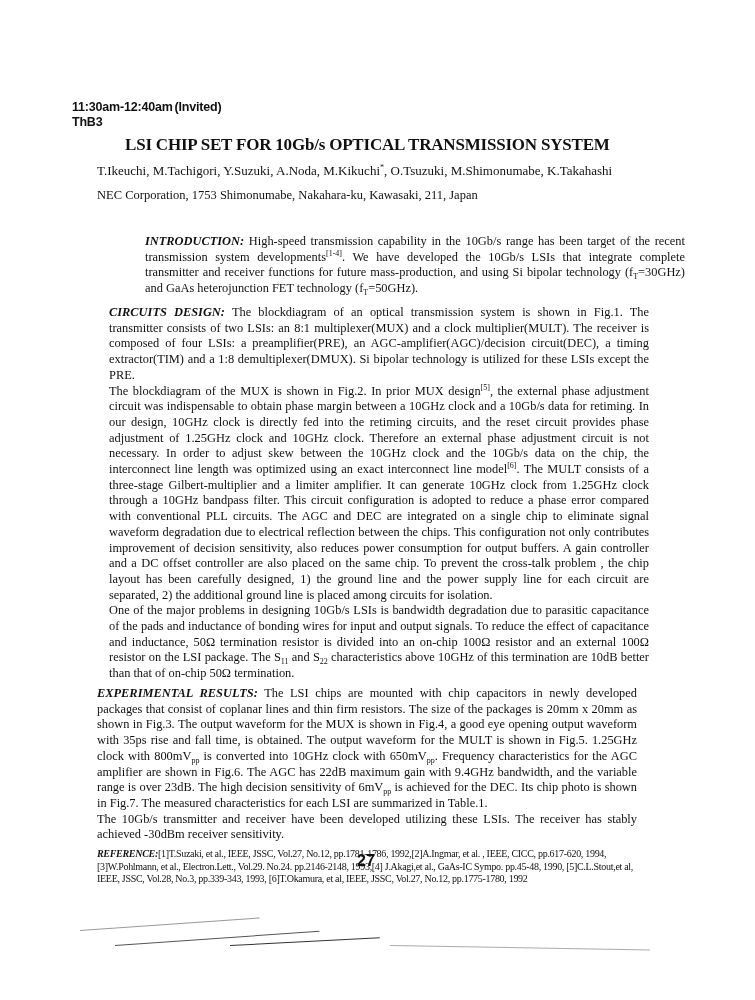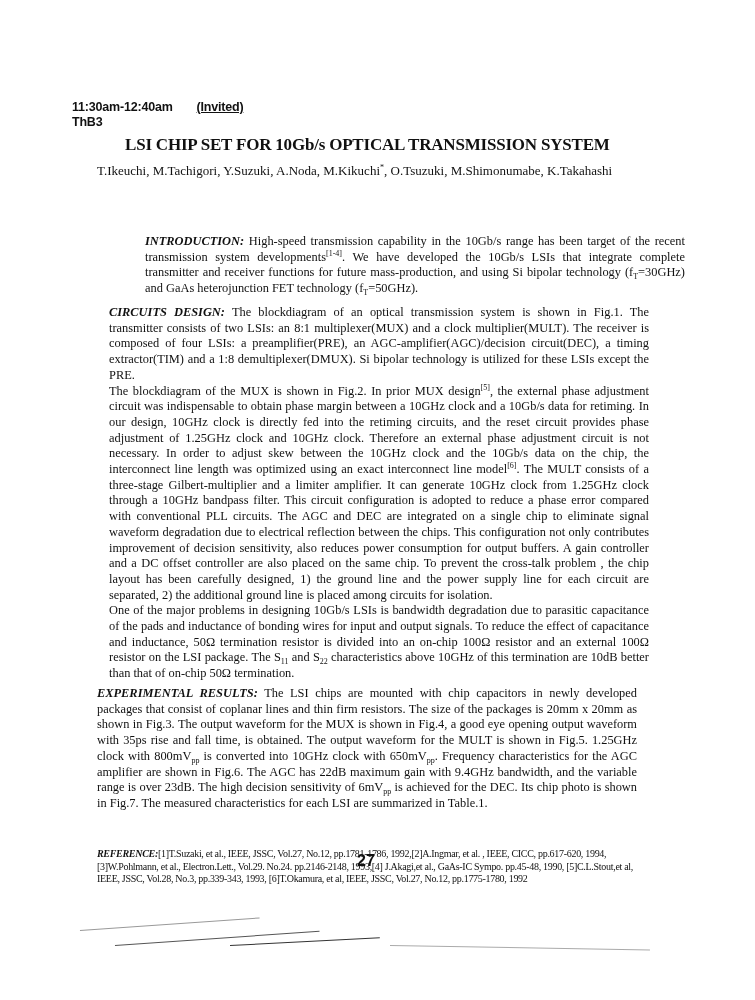--- a/index.html
+++ b/index.html
@@ -1,21 +1,21 @@
 <!DOCTYPE html>
 <html><head>
   <meta charset="utf-8">
   <style>
     html, body { margin: 0; padding: 0; }
     body {
       width: 755px; height: 1000px; background: #ffffff; position: relative; overflow: hidden;
       color: #111; font-family: "Liberation Serif", "DejaVu Serif", serif;
     }
     .session { position: absolute; left: 72px; top: 100px; font-family: "Liberation Sans", sans-serif; font-weight: bold; font-size: 12.5px; line-height: 15px; letter-spacing: -0.2px; }
-    .session .inv { margin-left: 24px; text-decoration: underline; }
+    .session .inv { margin-left: 2px; }
     .title { position: absolute; left: 97px; top: 135px; font-weight: bold; font-size: 17px; letter-spacing: -0.2px; white-space: nowrap; margin-left: 28px; }
     .authors { position: absolute; left: 97px; top: 163px; font-size: 13px; white-space: nowrap; }
     .affil { position: absolute; left: 97px; top: 188px; font-size: 12.5px; line-height: 15px; white-space: nowrap; }
     .sec { position: absolute; left: 97px; width: 540px; font-size: 12.4px; line-height: 15.7px; text-align: justify; }
     .sec p { margin: 0; }
     .head { font-weight: bold; font-style: italic; }
     sup, sub { font-size: 8px; line-height: 0; }
     .refs { position: absolute; left: 97px; top: 848px; width: 540px; font-size: 10px; line-height: 12.5px; letter-spacing: -0.3px; }
     .pagenum { position: absolute; left: 357px; top: 852px; font-family: "Liberation Sans", sans-serif; font-size: 16px; font-weight: bold; }
     .scan { position: absolute; height: 1px; background: #555; transform-origin: left center; }
@@ -26,34 +26,36 @@
 <div class="session">
   <div><span>11:30am-12:40am</span><span class="inv">(Invited)</span></div>
   <div>ThB3</div>
 </div>
 
 <div class="title">LSI CHIP SET FOR 10Gb/s OPTICAL TRANSMISSION SYSTEM</div>
 
 <div class="authors"><span>T.Ikeuchi, M.Tachigori, Y.Suzuki, A.Noda, M.Kikuchi</span><sup>*</sup><span>, O.Tsuzuki, M.Shimonumabe, K.Takahashi</span></div>
 
 <div class="affil">
+  <div>NEC Corporation, 1753 Shimonumabe, Nakahara-ku, Kawasaki, 211, Japan</div>
 </div>
 
 <div class="sec" style="top:234px;margin-left:48px;">
   <p><span class="head">INTRODUCTION:</span><span> High-speed transmission capability in the 10Gb/s range has been target of the recent transmission system developments</span><sup>[1-4]</sup><span>. We have developed the 10Gb/s LSIs that integrate complete transmitter and receiver functions for future mass-production, and using Si bipolar technology (f</span><sub>T</sub><span>=30GHz) and GaAs heterojunction FET technology (f</span><sub>T</sub><span>=50GHz).</span></p>
 </div>
 
 <div class="sec" style="top:305px;margin-left:12px;">
   <p><span class="head">CIRCUITS DESIGN:</span><span> The blockdiagram of an optical transmission system is shown in Fig.1. The transmitter consists of two LSIs: an 8:1 multiplexer(MUX) and a clock multiplier(MULT). The receiver is composed of four LSIs: a preamplifier(PRE), an AGC-amplifier(AGC)/decision circuit(DEC), a timing extractor(TIM) and a 1:8 demultiplexer(DMUX). Si bipolar technology is utilized for these LSIs except the PRE.</span></p>
   <p><span> The blockdiagram of the MUX is shown in Fig.2. In prior MUX design</span><sup>[5]</sup><span>, the external phase adjustment circuit was indispensable to obtain phase margin between a 10GHz clock and a 10Gb/s data for retiming. In our design, 10GHz clock is directly fed into the retiming circuits, and the reset circuit provides phase adjustment of 1.25GHz clock and 10GHz clock. Therefore an external phase adjustment circuit is not necessary. In order to adjust skew between the 10GHz clock and the 10Gb/s data on the chip, the interconnect line length was optimized using an exact interconnect line model</span><sup>[6]</sup><span>. The MULT consists of a three-stage Gilbert-multiplier and a limiter amplifier. It can generate 10GHz clock from 1.25GHz clock through a 10GHz bandpass filter. This circuit configuration is adopted to reduce a phase error compared with conventional PLL circuits. The AGC and DEC are integrated on a single chip to eliminate signal waveform degradation due to electrical reflection between the chips. This configuration not only contributes improvement of decision sensitivity, also reduces power consumption for output buffers. A gain controller and a DC offset controller are also placed on the same chip. To prevent the cross-talk problem , the chip layout has been carefully designed, 1) the ground line and the power supply line for each circuit are separated, 2) the additional ground line is placed among circuits for isolation.</span></p>
   <p><span>One of the major problems in designing 10Gb/s LSIs is bandwidth degradation due to parasitic capacitance of the pads and inductance of bonding wires for input and output signals. To reduce the effect of capacitance and inductance, 50Ω termination resistor is divided into an on-chip 100Ω resistor and an external 100Ω resistor on the LSI package. The S</span><sub>11</sub><span> and S</span><sub>22</sub><span> characteristics above 10GHz of this termination are 10dB better than that of on-chip 50Ω termination.</span></p>
 </div>
 
 <div class="sec" style="top:686px;">
   <p><span class="head">EXPERIMENTAL RESULTS:</span><span> The LSI chips are mounted with chip capacitors in newly developed packages that consist of coplanar lines and thin firm resistors. The size of the packages is 20mm x 20mm as shown in Fig.3. The output waveform for the MUX is shown in Fig.4, a good eye opening output waveform with 35ps rise and fall time, is obtained. The output waveform for the MULT is shown in Fig.5. 1.25GHz clock with 800mV</span><sub>pp</sub><span> is converted into 10GHz clock with 650mV</span><sub>pp</sub><span>. Frequency characteristics for the AGC amplifier are shown in Fig.6. The AGC has 22dB maximum gain with 9.4GHz bandwidth, and the variable range is over 23dB. The high decision sensitivity of 6mV</span><sub>pp</sub><span> is achieved for the DEC. Its chip photo is shown in Fig.7. The measured characteristics for each LSI are summarized in Table.1.</span></p>
+  <p><span> The 10Gb/s transmitter and receiver have been developed utilizing these LSIs. The receiver has stably achieved -30dBm receiver sensitivity.</span></p>
 </div>
 
 <div class="refs"><span class="head">REFERENCE:</span><span>[1]T.Suzaki, et al., IEEE, JSSC, Vol.27, No.12, pp.1781-1786, 1992,[2]A.Ingmar, et al. , IEEE, CICC, pp.617-620, 1994, [3]W.Pohlmann, et al., Electron.Lett., Vol.29. No.24. pp.2146-2148, 1993,[4] J.Akagi,et al., GaAs-IC Sympo. pp.45-48, 1990, [5]C.L.Stout,et al, IEEE, JSSC, Vol.28, No.3, pp.339-343, 1993, [6]T.Okamura, et al, IEEE, JSSC, Vol.27, No.12, pp.1775-1780, 1992</span></div>
 
 <div class="pagenum">27</div>
 
 <div class="scan" style="left:115px; top:945px; width:205px; transform:rotate(-4deg);"></div>
 <div class="scan" style="left:230px; top:945px; width:150px; transform:rotate(-3deg); background:#333;"></div>
 <div class="scan" style="left:80px; top:930px; width:180px; transform:rotate(-4deg); background:#999;"></div>
 <div class="scan" style="left:390px; top:945px; width:260px; transform:rotate(1deg); background:#aaa;"></div>

